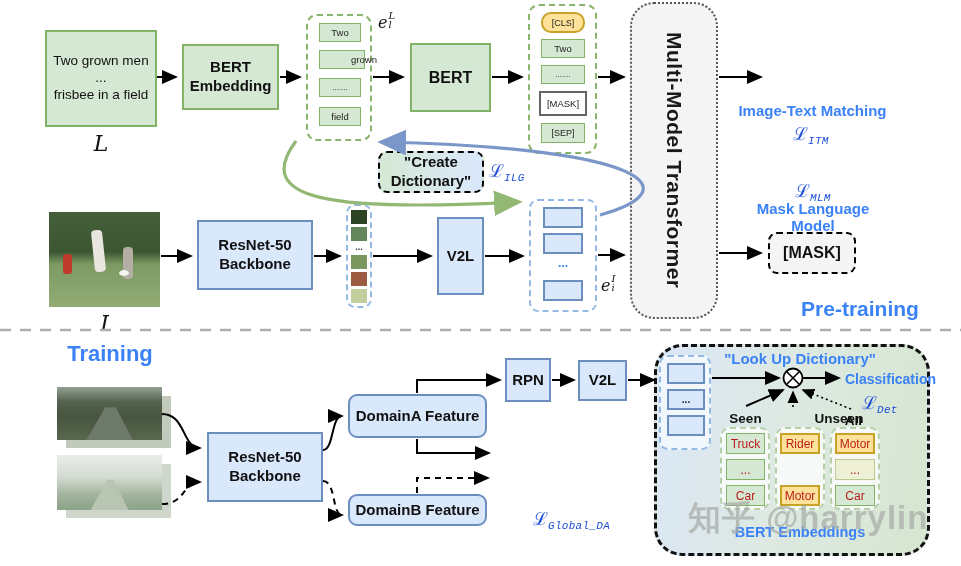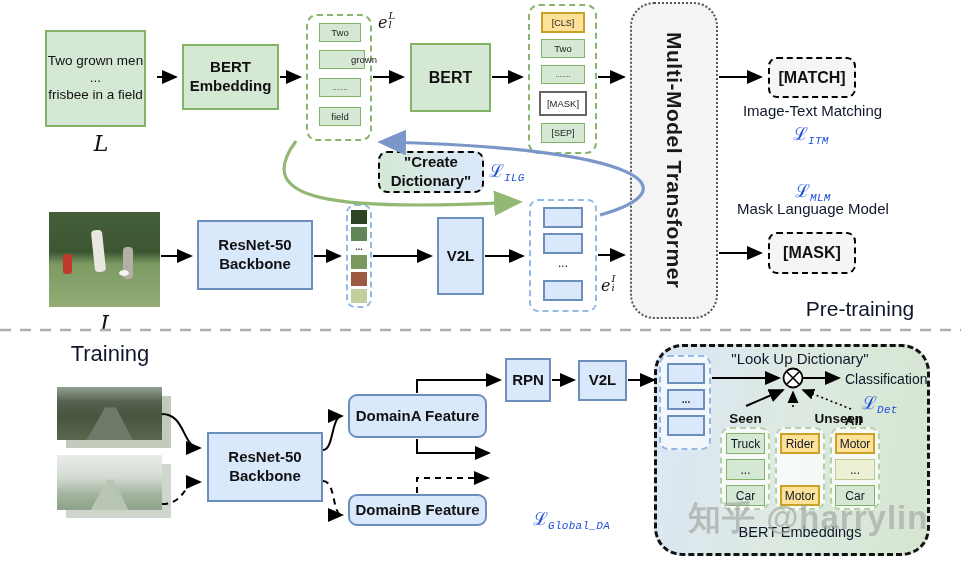--- a/index.html
+++ b/index.html
@@ -14,51 +14,51 @@
   .dash-blue-cont{position:absolute;box-sizing:border-box;border:2px dashed #94b9e4;border-radius:9px;}
   .dashed-black{border:2.5px dashed #000;border-radius:9px;background:#f5f5f5;}
   .mmt{border:2.5px dotted #555;border-radius:24px;background:#f4f4f4;}
   .vtext{writing-mode:vertical-rl;font-weight:bold;font-size:21px;letter-spacing:.5px;color:#1a1a1a;}
   .token{position:absolute;display:flex;align-items:center;justify-content:center;text-align:center;
          box-sizing:border-box;font-size:9.5px;color:#222;}
   .tok-green{background:#d5e8d4;border:1.5px solid #82b366;}
   .tok-orange{background:#ffe29a;border:2px solid #c8a227;}
   .tok-gray{background:#fff;border:2px solid #666;}
   .tok-pale{background:#eef0d6;border:1.5px solid #b9cb90;}
-  .caption{position:absolute;font-weight:normal;font-size:15px;color:#0f172a;text-align:center;}
+  .caption{position:absolute;font-weight:bold;font-size:15px;color:#3b82f6;text-align:center;}
   .ml{white-space:pre-line;}
   .mathvar{position:absolute;font-family:"DejaVu Serif",serif;font-style:italic;font-size:22px;
            color:#111;text-align:center;}
   .evar{position:absolute;font-family:"DejaVu Serif",serif;font-style:italic;font-size:16px;color:#111;
         display:flex;align-items:flex-start;}
   .estack{display:inline-flex;flex-direction:column;align-items:flex-start;font-size:10px;
           line-height:9px;margin-left:1px;margin-top:-2px;}
   .loss{position:absolute;font-family:Liberation Mono, monospace;font-size:18px;color:#1d4ed8;}
   .loss .lsub{font-style:italic;font-size:11px;vertical-align:-4px;letter-spacing:.3px;}
   .grad-cd{background:linear-gradient(90deg,#d5e8d4 0%,#dae8fc 100%);}
   .photo{position:absolute;box-sizing:border-box;overflow:hidden;}
   .shadowcard{position:absolute;background:#c2cabc;}
   #panel{position:absolute;left:654px;top:344px;width:276px;height:212px;box-sizing:border-box;
          border:3px dashed #111;border-radius:28px;
          background:linear-gradient(100deg,#dbe7f7 0%,#dde9e2 45%,#d6e6d0 100%);}
   .colcont{position:absolute;box-sizing:border-box;border:2px dashed #b5d0a8;border-radius:10px;
            background:rgba(255,255,255,.75);}
   .colhdr{position:absolute;font-weight:bold;font-size:13.5px;color:#111;text-align:center;}
   .coltok{position:absolute;display:flex;align-items:center;justify-content:center;box-sizing:border-box;
-          font-size:12px;color:#0f172a;}
+          font-size:12px;color:#b91c1c;}
   #watermark{position:absolute;left:688px;top:496px;font-size:33px;font-weight:bold;
              color:rgba(168,174,168,.75);letter-spacing:1px;z-index:9;}
   svg.layer{position:absolute;left:0;top:0;z-index:6;pointer-events:none;}
 </style>
 </head>
 <body>
 
 <div id="canvas">
 
-  <div class="box green ml" style="left:45px;top:30px;width:101px;height:97px;font-weight:400;font-size:13.5px;">Two grown men
+  <div class="box green ml" style="left:45px;top:30px;width:112px;height:97px;font-weight:400;font-size:13.5px;">Two grown men
 ...
 frisbee in a field</div>
   <div class="mathvar" style="left:45px;top:131px;width:112px;">L</div>
 
   <div class="box green ml" style="left:182px;top:44px;width:97px;height:66px;">BERT
 Embedding</div>
 
   <div class="dash-green-cont" style="left:306px;top:14px;width:66px;height:127px;"></div>
   <div class="token tok-green" style="left:319px;top:23px;width:42px;height:19px;">Two</div>
   <div class="token tok-green" style="left:319px;top:50px;width:42px;height:19px;padding-left:44px;">grown</div>
@@ -69,31 +69,30 @@
     <span>e</span>
       <span class="estack">
         <span>L</span>
         <span>l</span>
       </span>
   </div>
 
   <div class="box green" style="left:410px;top:43px;width:81px;height:69px;font-size:16px;">BERT</div>
 
   <div class="dash-green-cont" style="left:528px;top:4px;width:69px;height:150px;"></div>
-  <div class="token tok-orange" style="left:541px;top:12px;width:44px;height:21px;font-size:9px;">[CLS]</div>
+  <div class="token tok-orange" style="left:541px;top:12px;width:44px;height:21px;font-size:9px;border-radius:10px;">[CLS]</div>
   <div class="token tok-green" style="left:541px;top:39px;width:44px;height:19px;">Two</div>
   <div class="token tok-green" style="left:541px;top:65px;width:44px;height:19px;font-size:8px;">.......</div>
   <div class="token tok-gray" style="left:539px;top:91px;width:48px;height:25px;font-size:9.5px;">[MASK]</div>
   <div class="token tok-green" style="left:541px;top:123px;width:44px;height:20px;font-size:9px;">[SEP]</div>
 
   <div class="box mmt" style="left:630px;top:2px;width:88px;height:317px;">
     <span class="vtext">Multi-Model Transformer</span>
   </div>
 
-  <div class="box dashed-black" style="left:768px;top:57px;width:88px;height:41px;font-size:16px;">[MATCH]</div>
   <div class="caption" style="left:735px;top:102px;width:155px;">Image-Text Matching</div>
   <div class="loss" style="left:793px;top:121px;">
     <span>ℒ</span><sub class="lsub">ITM</sub>
   </div>
 
   <div class="loss" style="left:795px;top:178px;">
     <span>ℒ</span><sub class="lsub">MLM</sub>
   </div>
   <div class="caption" style="left:733px;top:200px;width:160px;">Mask Language Model</div>
   <div class="box dashed-black" style="left:768px;top:232px;width:88px;height:42px;font-size:16px;">[MASK]</div>

